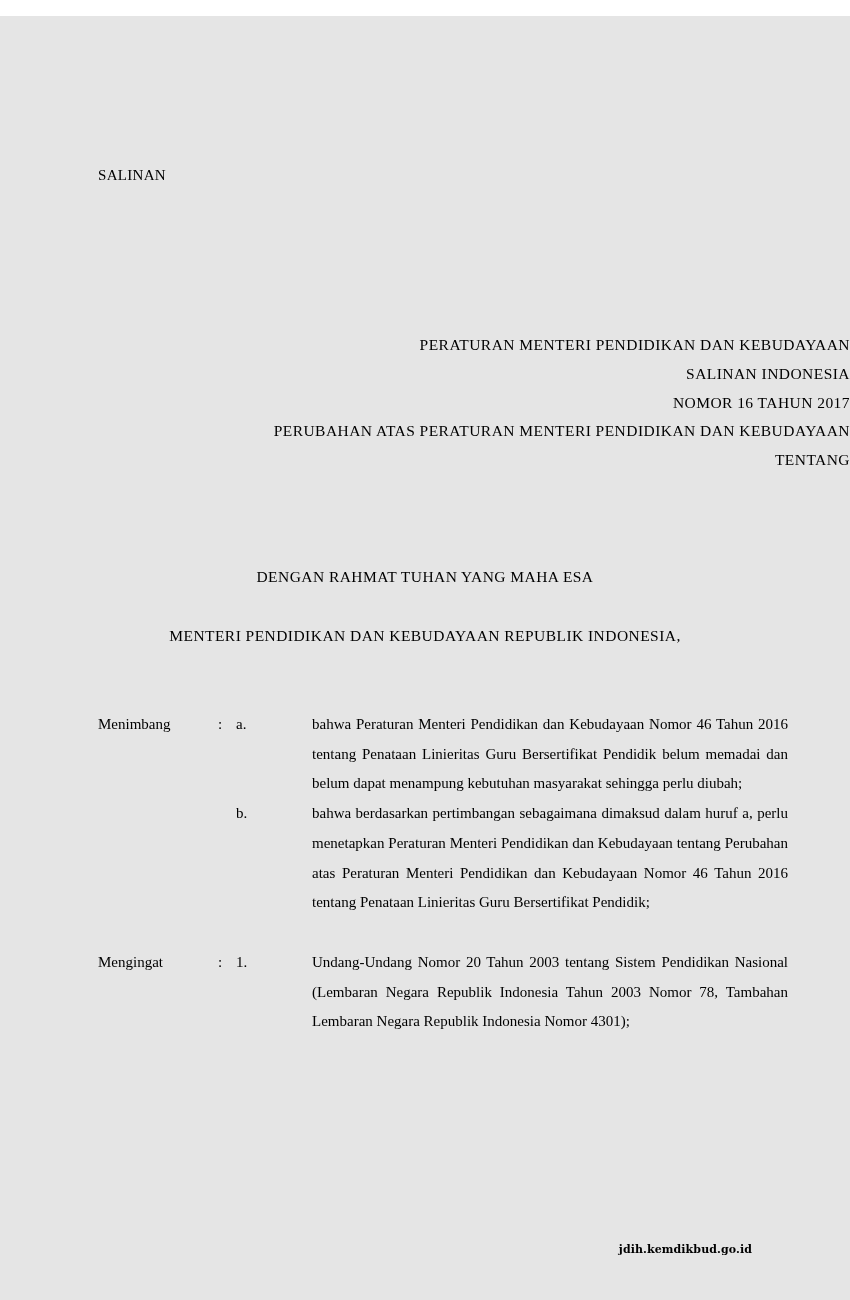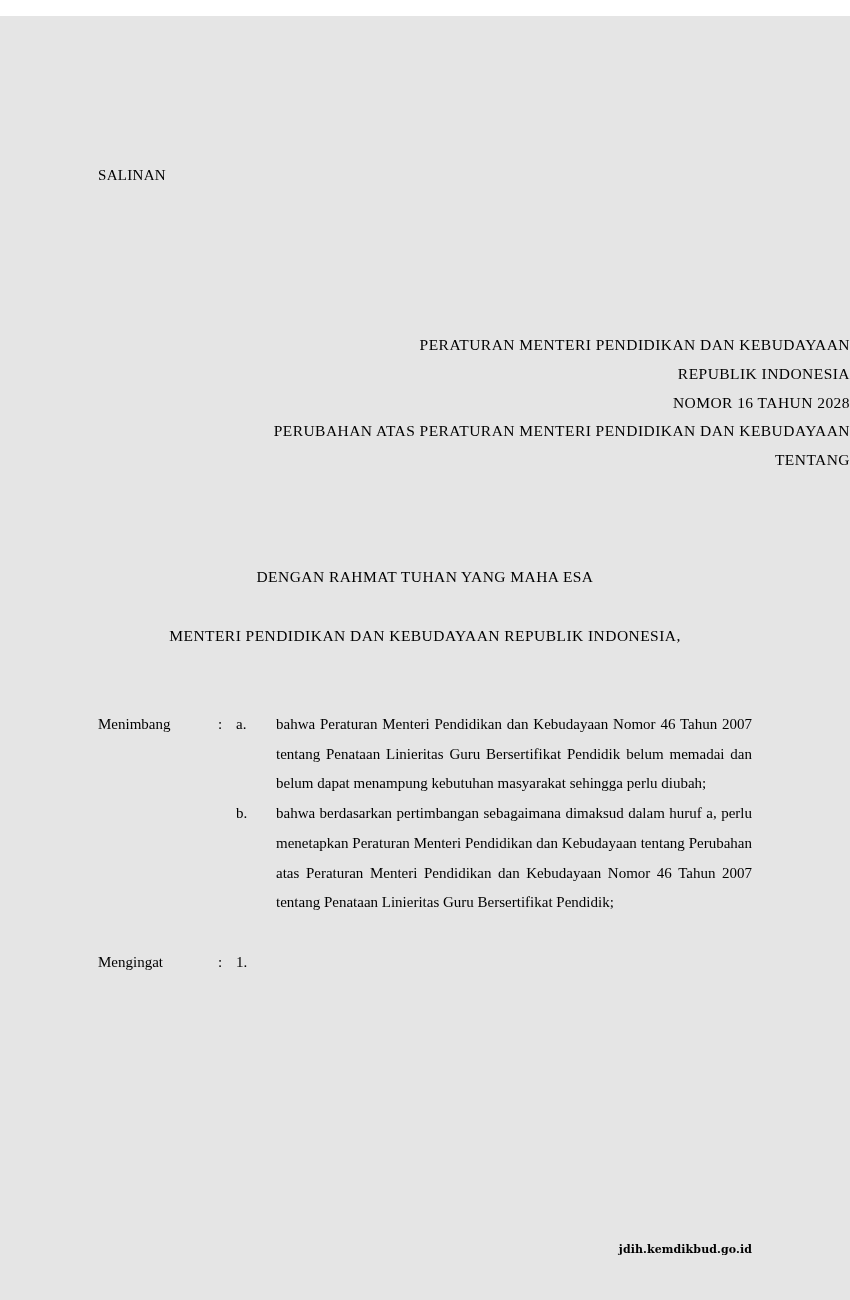--- a/index.html
+++ b/index.html
@@ -74,20 +74,21 @@
     top: 694px;
     width: 850px;
   }
 
   .clause-group { position: relative; }
   .clause-group + .clause-group { margin-top: 30px; }
 
   .clause-row {
     position: relative;
     min-height: 1px;
+    padding-left: 36px;
   }
 
   
   .clause-label {
     position: absolute;
     left: 98px;
     top: 0;
     width: 120px;
     font-family: "Liberation Serif", "DejaVu Serif", serif;
     font-size: 15px;
@@ -140,54 +141,55 @@
 </style>
 </head>
 <body>
 
 <div class="page">
 
   <div class="salinan">SALINAN</div>
 
   <div class="title-block">
     <div class="title-line">PERATURAN MENTERI PENDIDIKAN DAN KEBUDAYAAN</div>
-    <div class="title-line">REPUBLIK INDONESIA</div>
-    <div class="title-line">NOMOR 16 TAHUN 2028</div>
+    <div class="title-line">SALINAN INDONESIA</div>
+    <div class="title-line">NOMOR 16 TAHUN 2017</div>
     <div class="title-line">PERUBAHAN ATAS PERATURAN MENTERI PENDIDIKAN DAN KEBUDAYAAN</div>
     <div class="title-line">TENTANG</div>
   </div>
 
   <div class="invocation menteri">MENTERI PENDIDIKAN DAN KEBUDAYAAN REPUBLIK INDONESIA,</div>
 
   <div class="invocation rahmat">DENGAN RAHMAT TUHAN YANG MAHA ESA</div>
 
   <div class="clauses">
 
     <div class="clause-group">
 
       <div class="clause-row">
         <span class="clause-label">Menimbang</span>
         <span class="clause-colon">:</span>
         <span class="clause-marker">a.</span>
-        <p class="clause-text last-line-left">bahwa Peraturan Menteri Pendidikan dan Kebudayaan Nomor 46 Tahun 2007 tentang Penataan Linieritas Guru Bersertifikat Pendidik belum memadai dan belum dapat menampung kebutuhan masyarakat sehingga perlu diubah;</p>
+        <p class="clause-text last-line-left">bahwa Peraturan Menteri Pendidikan dan Kebudayaan Nomor 46 Tahun 2016 tentang Penataan Linieritas Guru Bersertifikat Pendidik belum memadai dan belum dapat menampung kebutuhan masyarakat sehingga perlu diubah;</p>
       </div>
 
       <div class="clause-row">
         <span class="clause-marker">b.</span>
-        <p class="clause-text last-line-left">bahwa berdasarkan pertimbangan sebagaimana dimaksud dalam huruf a, perlu menetapkan Peraturan Menteri Pendidikan dan Kebudayaan tentang Perubahan atas Peraturan Menteri Pendidikan dan Kebudayaan Nomor 46 Tahun 2007 tentang Penataan Linieritas Guru Bersertifikat Pendidik;</p>
+        <p class="clause-text last-line-left">bahwa berdasarkan pertimbangan sebagaimana dimaksud dalam huruf a, perlu menetapkan Peraturan Menteri Pendidikan dan Kebudayaan tentang Perubahan atas Peraturan Menteri Pendidikan dan Kebudayaan Nomor 46 Tahun 2016 tentang Penataan Linieritas Guru Bersertifikat Pendidik;</p>
       </div>
 
     </div>
 
     <div class="clause-group">
 
       <div class="clause-row">
         <span class="clause-label">Mengingat</span>
         <span class="clause-colon">:</span>
         <span class="clause-marker">1.</span>
+        <p class="clause-text last-line-left">Undang-Undang Nomor 20 Tahun 2003 tentang Sistem Pendidikan Nasional (Lembaran Negara Republik Indonesia Tahun 2003 Nomor 78, Tambahan Lembaran Negara Republik Indonesia Nomor 4301);</p>
       </div>
 
     </div>
 
   </div>
 
   <div class="footer">jdih.kemdikbud.go.id</div>
 
 </div>
 

